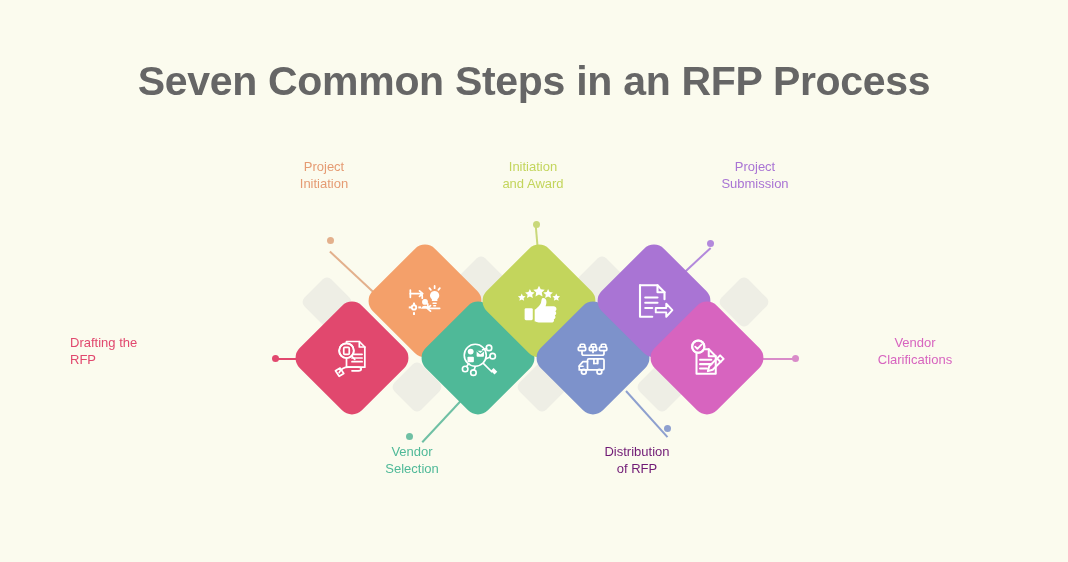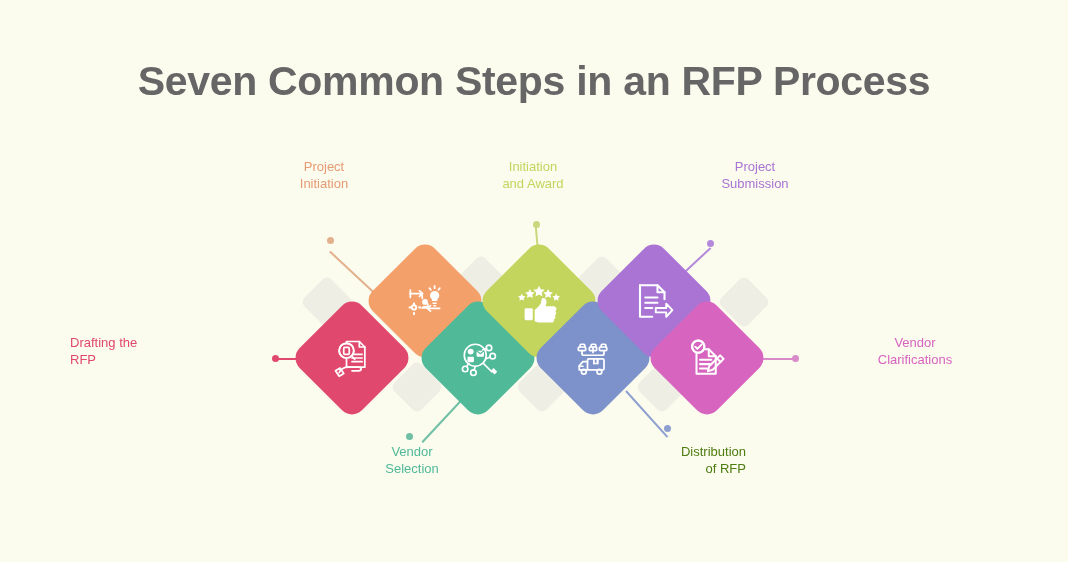--- a/index.html
+++ b/index.html
@@ -203,21 +203,21 @@
         <path d="M18 28 h-5 l-4 4.5 v4.5 h9"></path>
         <line x1="25" y1="25" x2="25" y2="30"></line>
         <line x1="29" y1="25" x2="29" y2="30"></line>
         <path d="M25 30 h4 v-5"></path>
         <circle cx="14" cy="39" r="2.6"></circle>
         <circle cx="31" cy="39" r="2.6"></circle>
         <line x1="9" y1="33" x2="13" y2="33"></line>
       </svg>
     </span>
   </div>
-  <div class="label center" style="left:560px;top:443px;width:186px;color:#4d7c0f;text-align:right;">Distribution
+  <div class="label center" style="left:544px;top:443px;width:186px;color:#701a75;">Distribution
 of RFP</div>
 
   <div class="diamond" style="left:610px;top:257px;width:88px;height:88px;background:#a974d4;">
     <span class="ico">
       <svg width="42" height="42" viewBox="0 0 48 48" fill="none" stroke="#ffffff" stroke-width="2.4" stroke-linecap="round" stroke-linejoin="round">
         <path d="M8 6 h20 l8 8 v8"></path>
         <path d="M8 6 v36 h14"></path>
         <path d="M28 6 v8 h8"></path>
         <line x1="14" y1="20" x2="28" y2="20"></line>
         <line x1="14" y1="26" x2="28" y2="26"></line>

